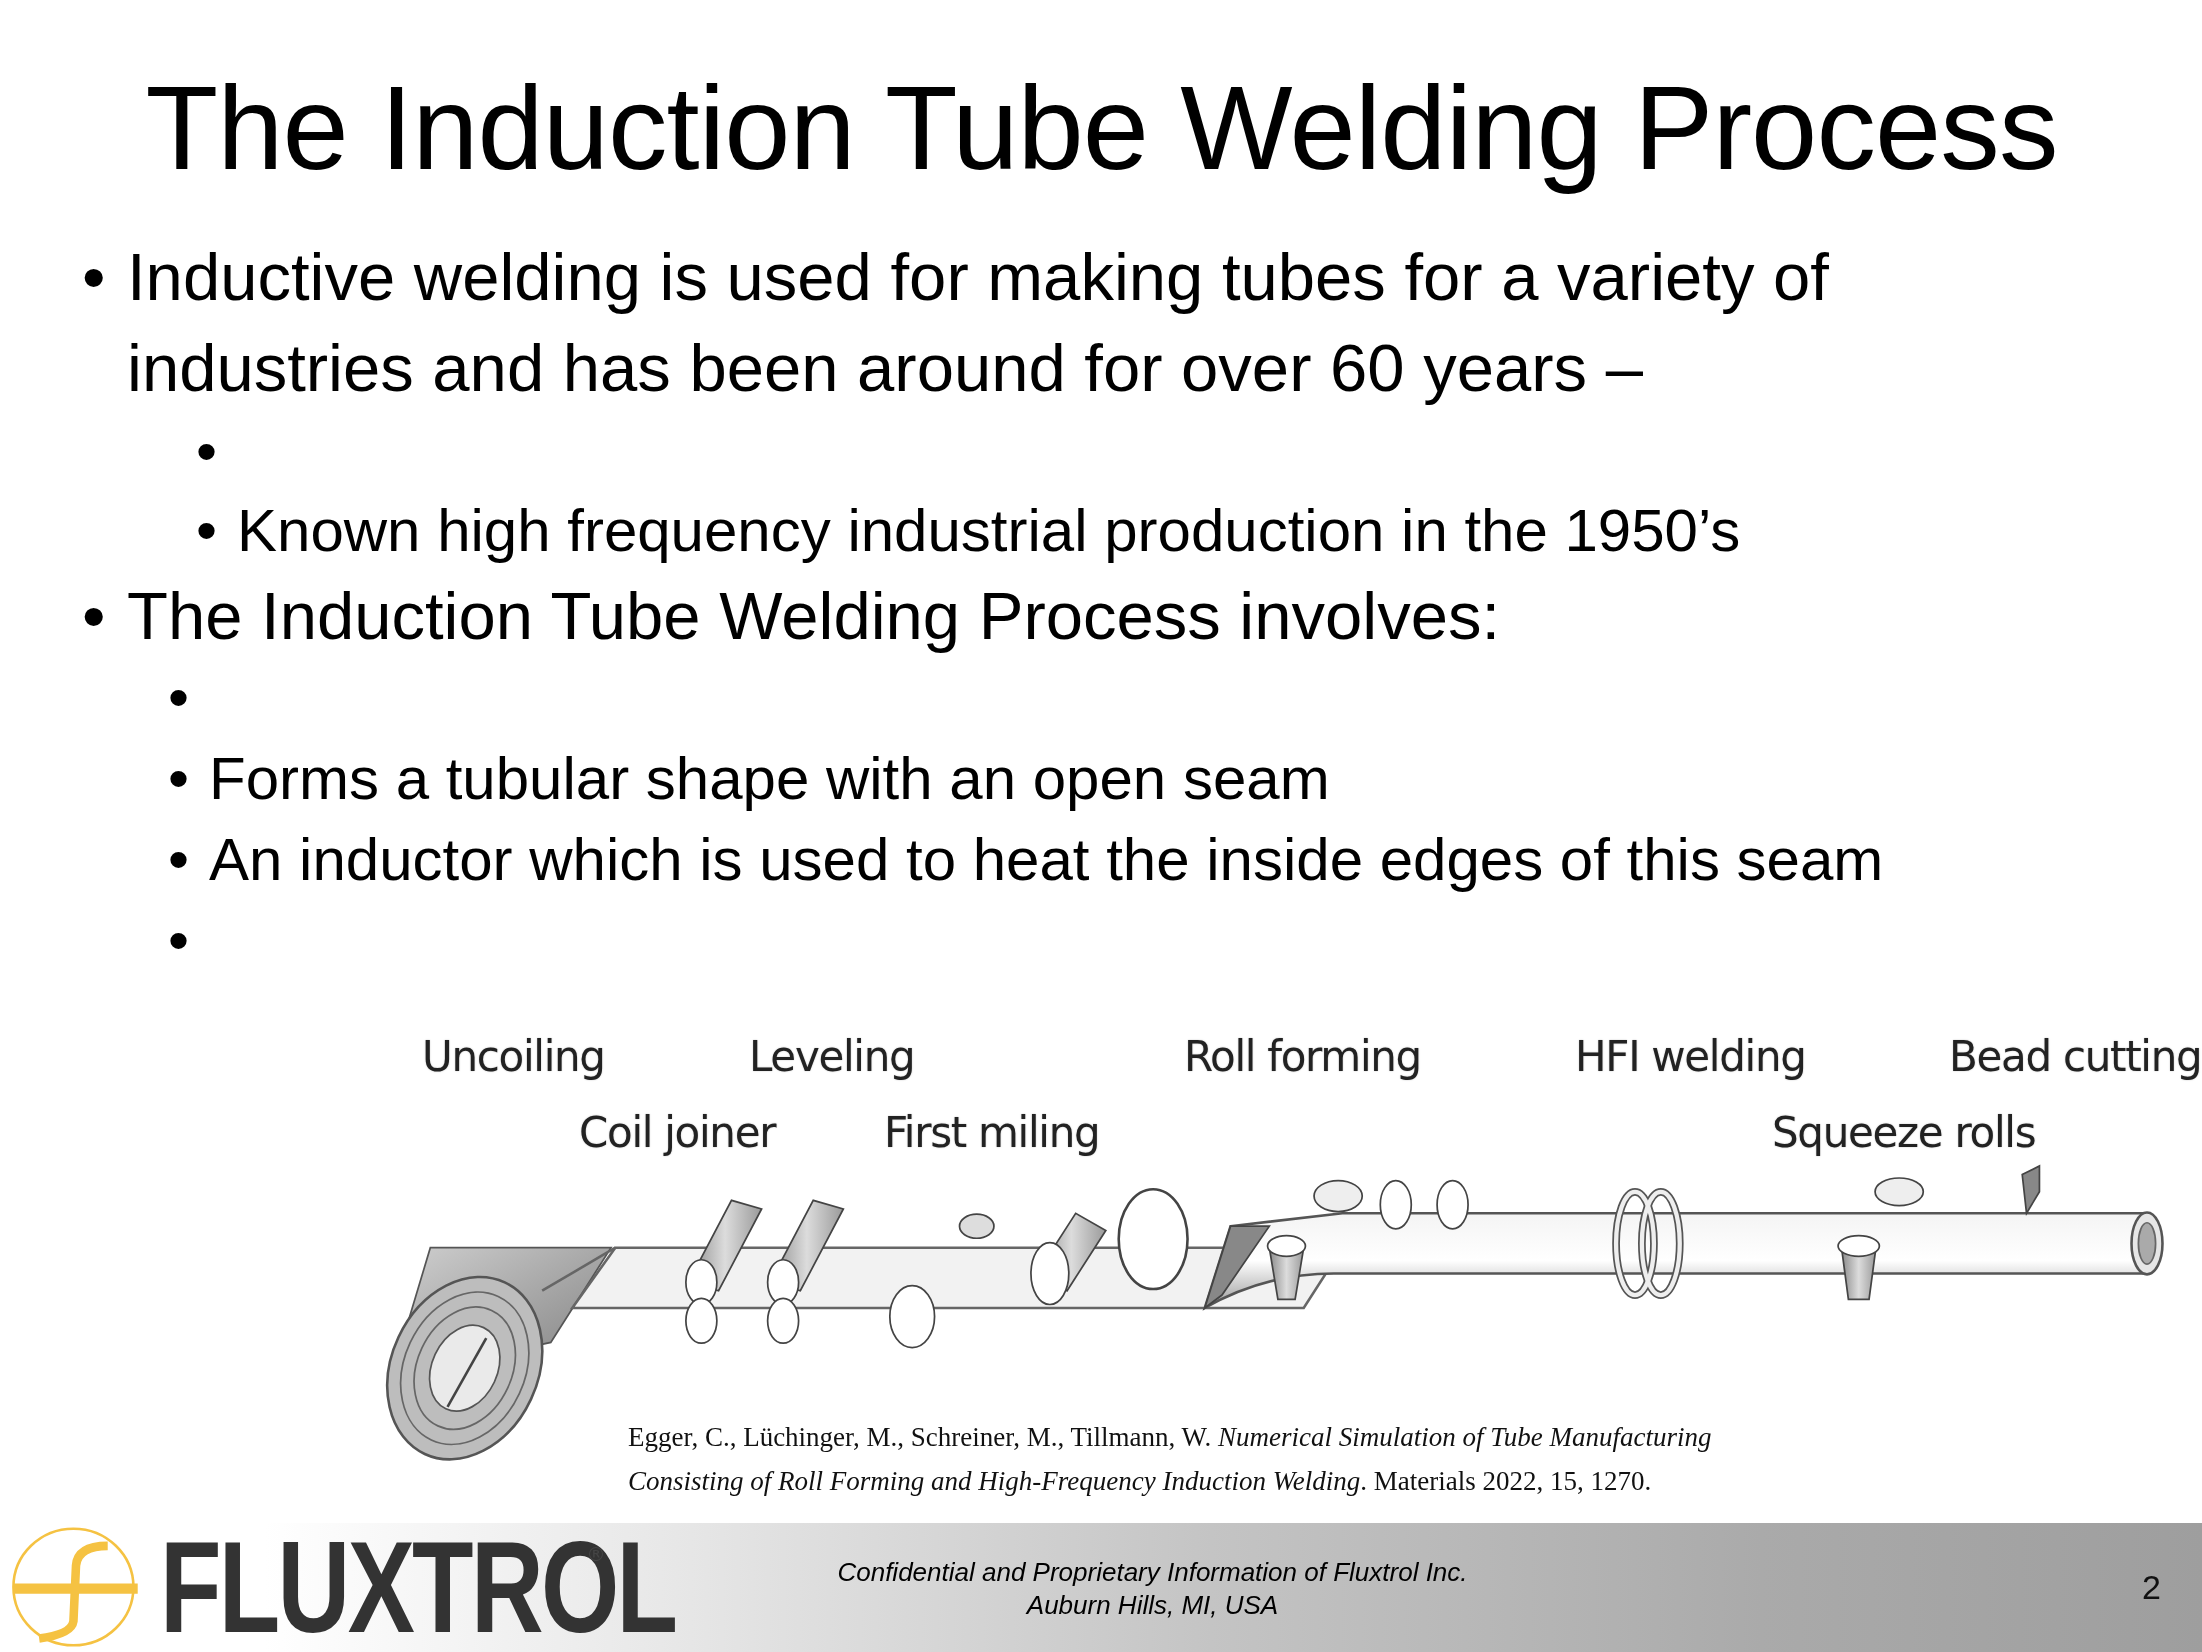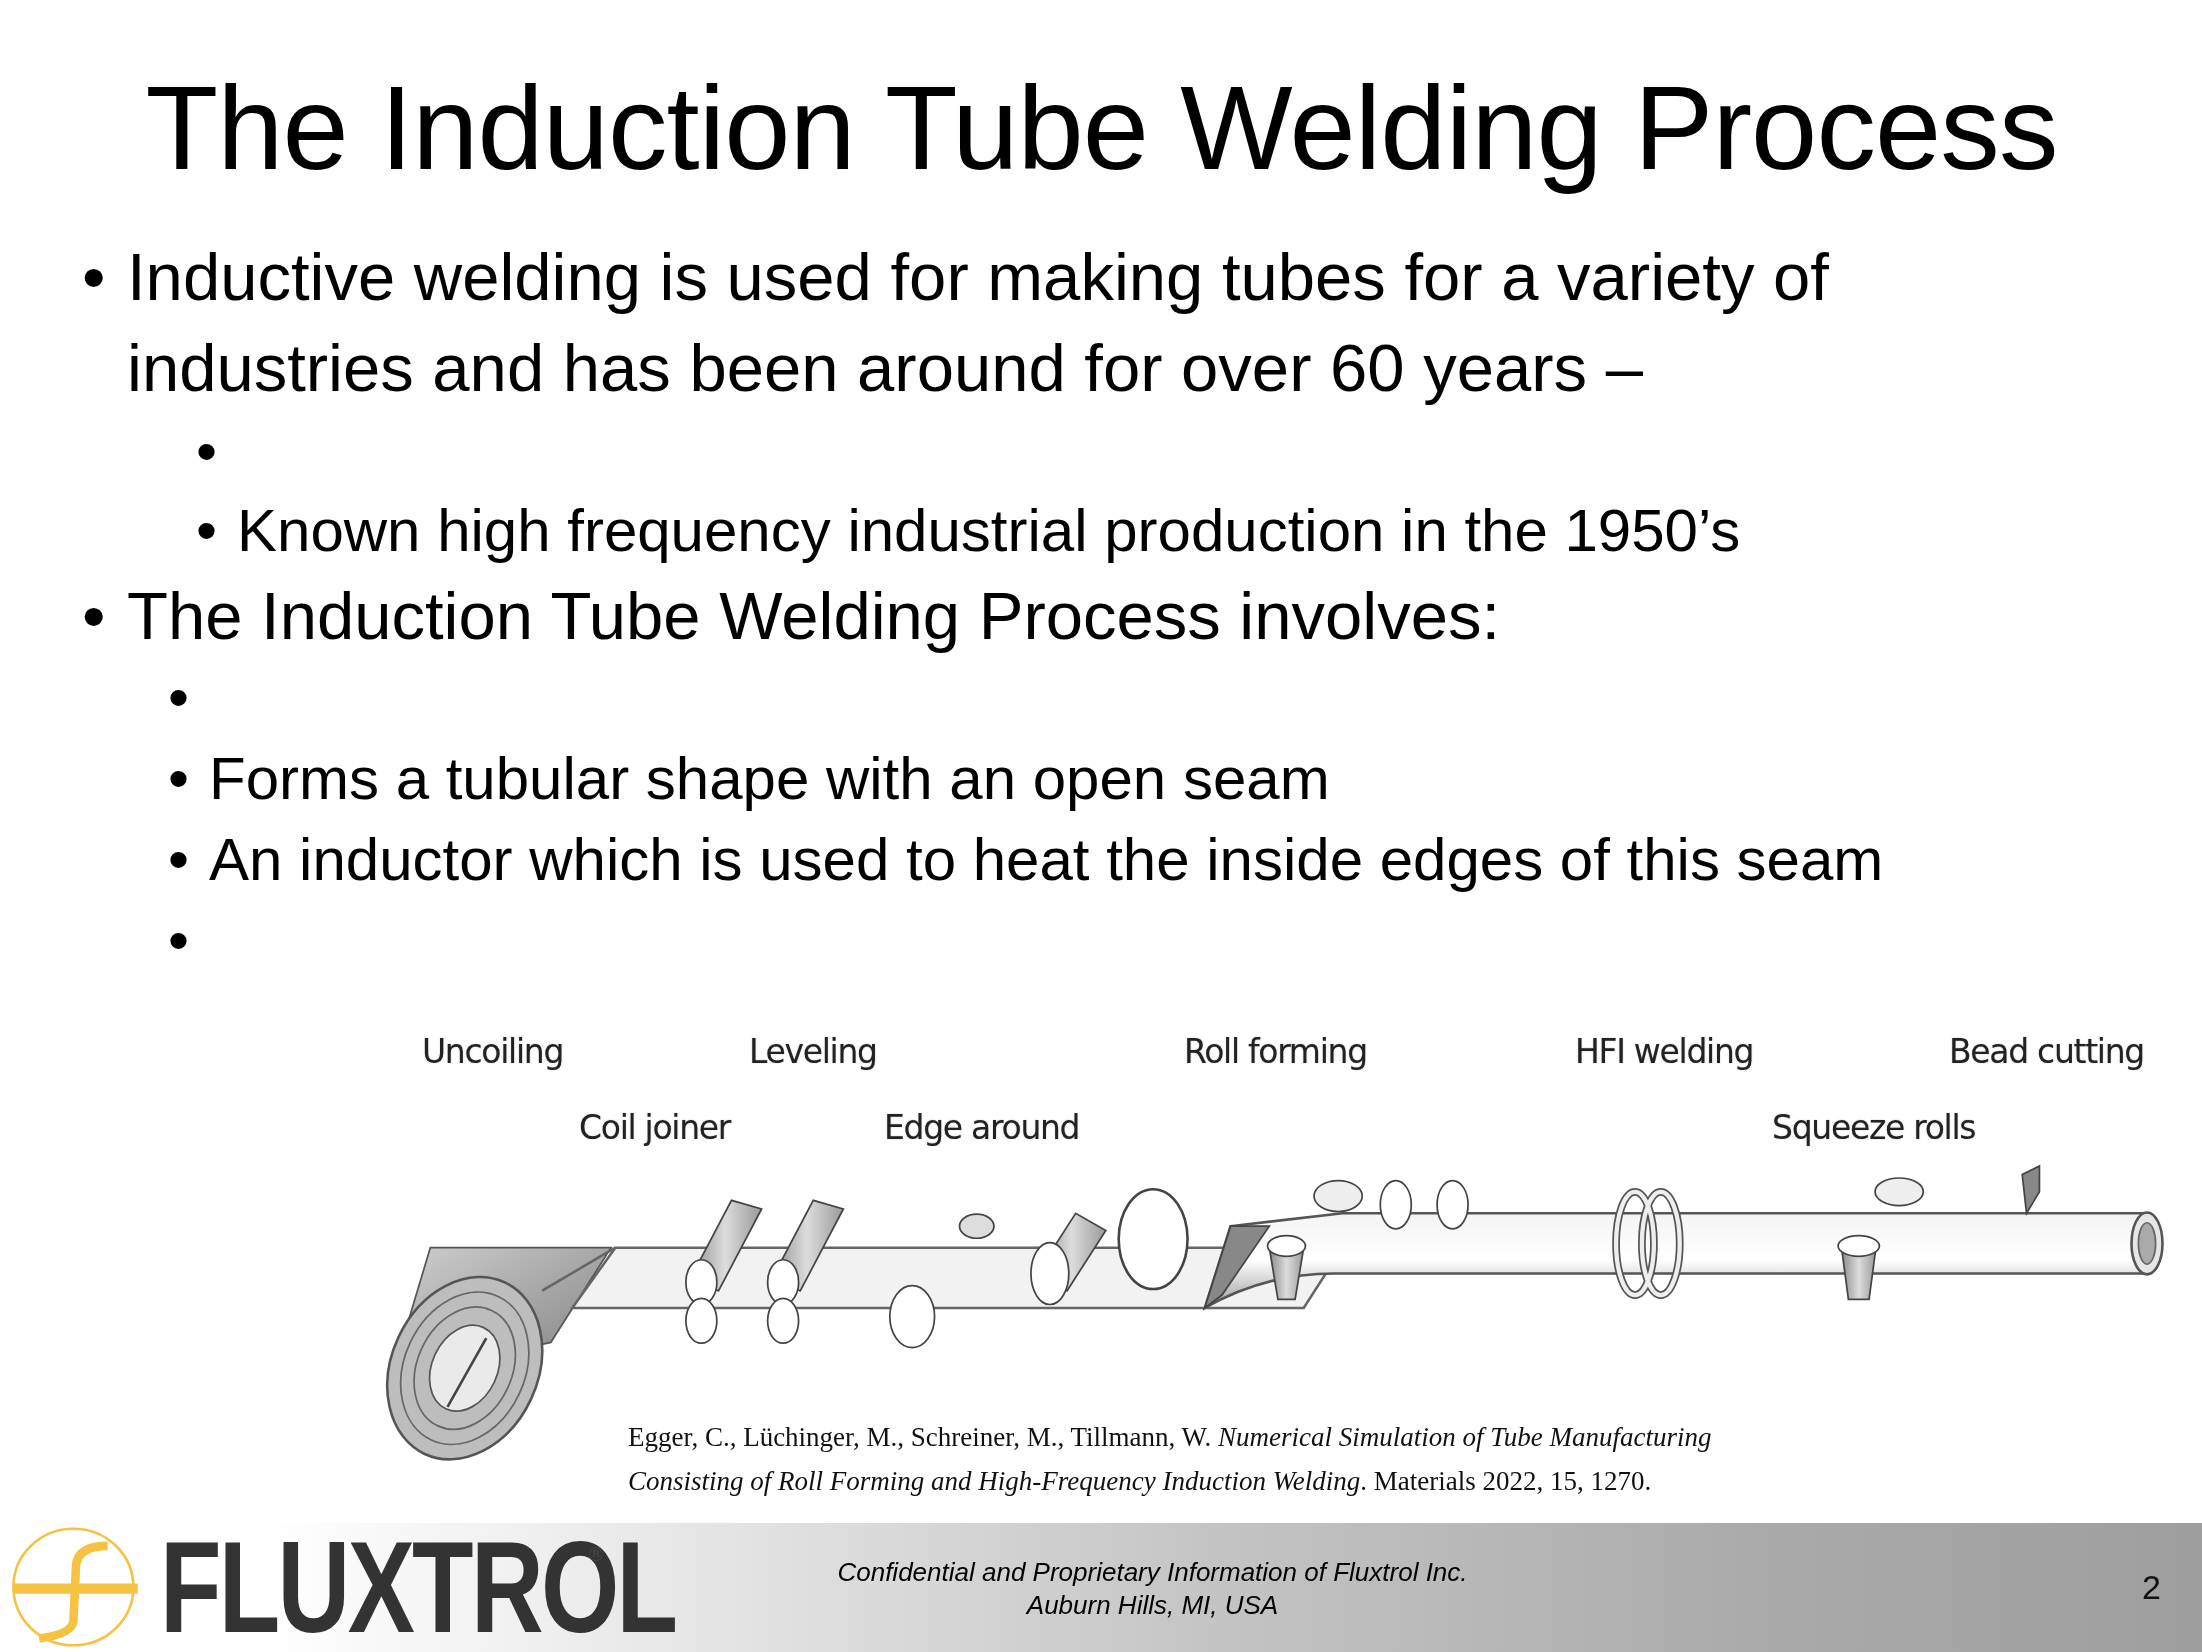--- a/index.html
+++ b/index.html
@@ -13,21 +13,21 @@
     font-size: 119px; line-height: 138px; letter-spacing: -0.9px; white-space: nowrap;
   }
   .bullets { position: absolute; left: 0; top: 0; }
   .b {
     position: absolute; white-space: nowrap;
   }
   .b .dot { position: absolute; left: 0; }
   .l1 { font-size: 67px; line-height: 86px; }
   .l2 { font-size: 60px; line-height: 77px; }
   .dlabel {
-    position: absolute; font-family: "DejaVu Sans", sans-serif; font-size: 33px;
+    position: absolute; font-family: "DejaVu Sans", sans-serif; font-size: 42px;
     color: #222; letter-spacing: -1.3px; white-space: nowrap;
     text-shadow: 0 0 1.7px #bbb;
   }
   .citation {
     position: absolute; left: 628px; top: 1415px; width: 1549px;
     font-family: "Liberation Serif", serif; font-size: 27px; line-height: 44px; color: #111;
   }
   .citation i { font-style: italic; }
 
   .footer {
@@ -95,21 +95,21 @@
   </div>
 </div>
 
 <div>
   <div class="dlabel" style="left:422px; top:1032px;">Uncoiling</div>
   <div class="dlabel" style="left:749px; top:1032px;">Leveling</div>
   <div class="dlabel" style="left:1184px; top:1032px;">Roll forming</div>
   <div class="dlabel" style="left:1575px; top:1032px;">HFI welding</div>
   <div class="dlabel" style="left:1949px; top:1032px;">Bead cutting</div>
   <div class="dlabel" style="left:579px; top:1108px;">Coil joiner</div>
-  <div class="dlabel" style="left:884px; top:1108px;">Edge around</div>
+  <div class="dlabel" style="left:884px; top:1108px;">First miling</div>
   <div class="dlabel" style="left:1772px; top:1108px;">Squeeze rolls</div>
 
   <svg style="position:absolute; left:0; top:0;" width="2203" height="1653" viewBox="0 0 2560 1921">
     <defs>
       <linearGradient id="metal" x1="0" y1="0" x2="0" y2="1">
         <stop offset="0" stop-color="#f4f4f4"></stop>
         <stop offset="0.5" stop-color="#ffffff"></stop>
         <stop offset="1" stop-color="#9a9a9a"></stop>
       </linearGradient>
       <linearGradient id="roll" x1="0" y1="0" x2="1" y2="0">

